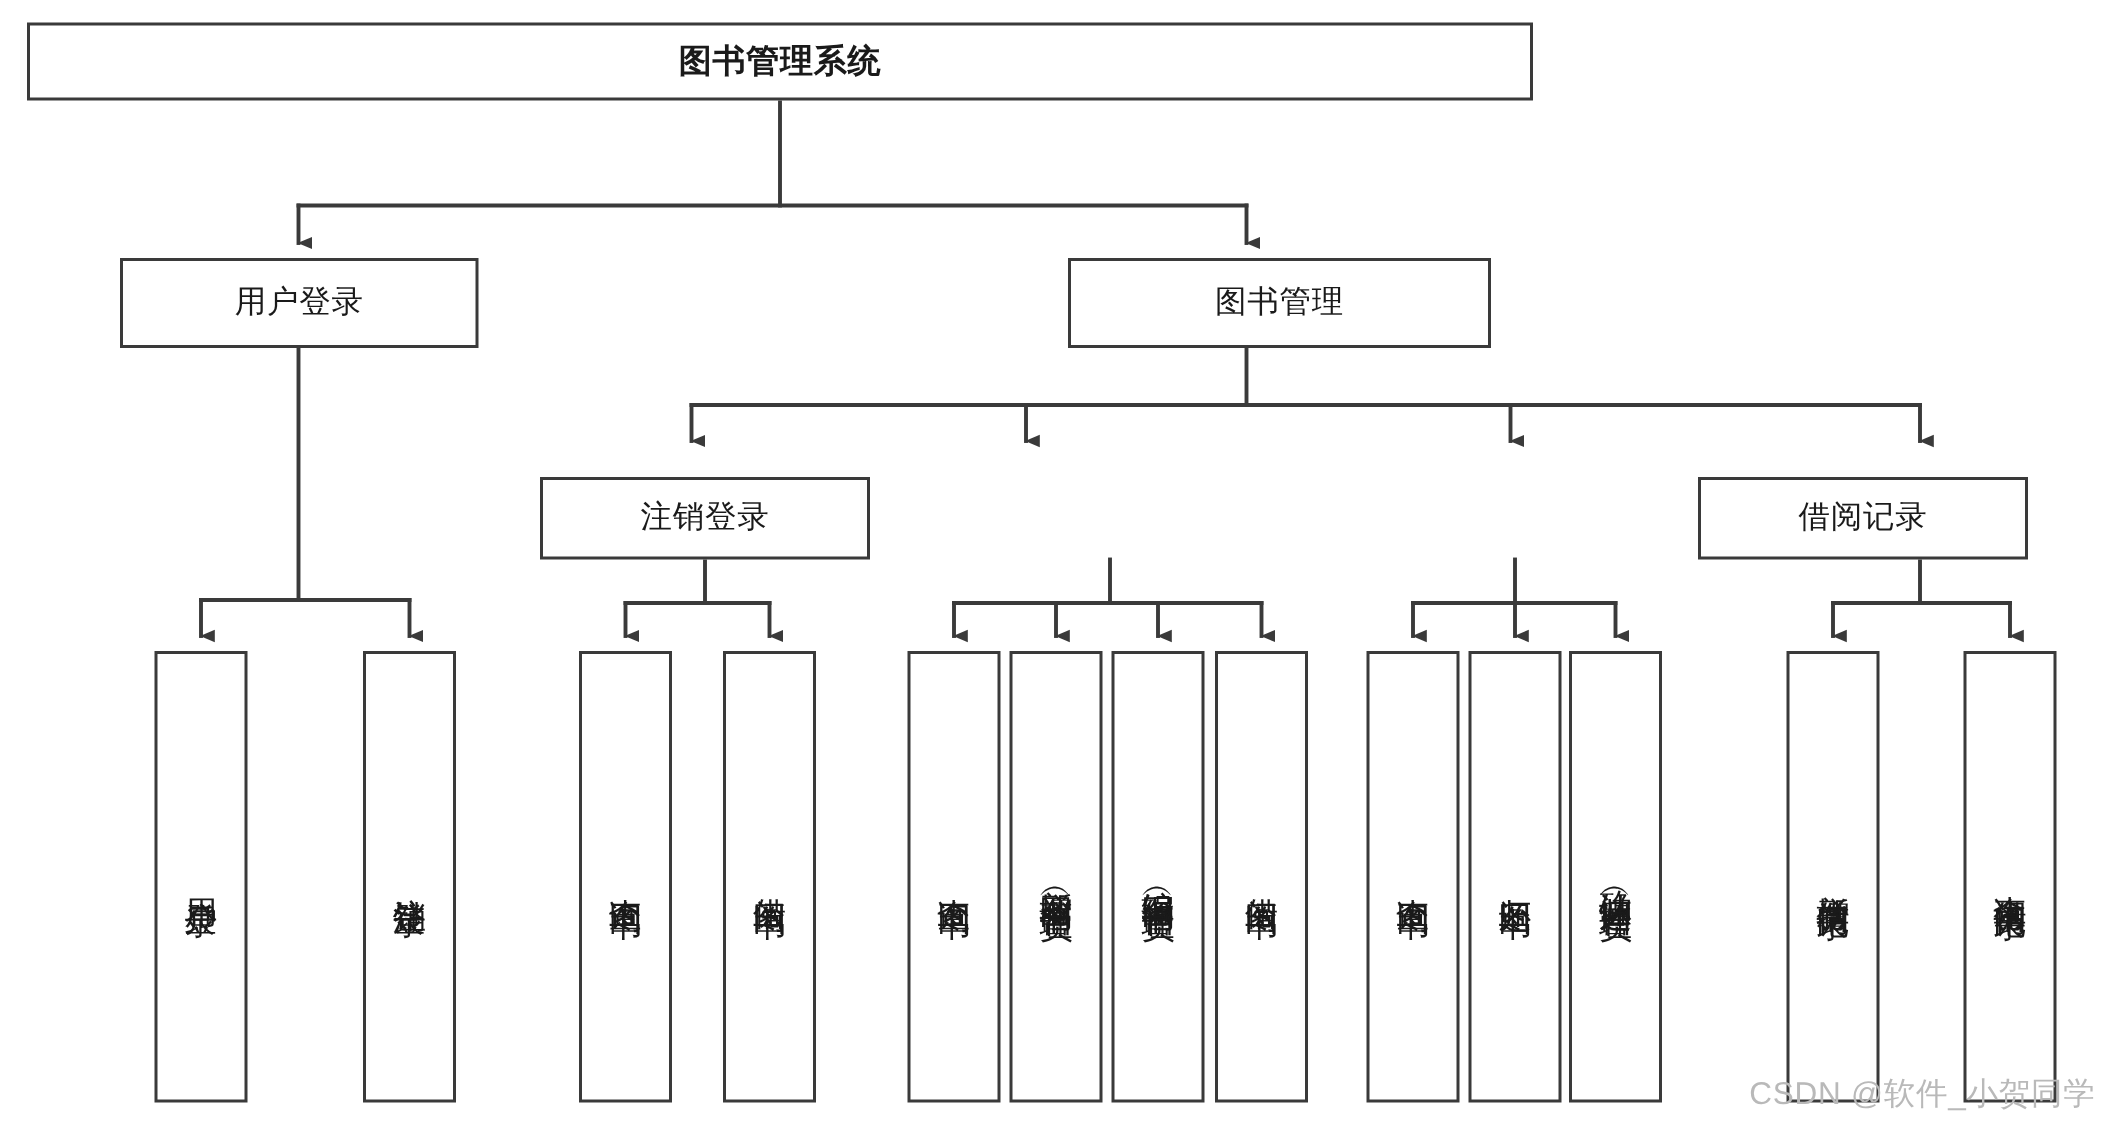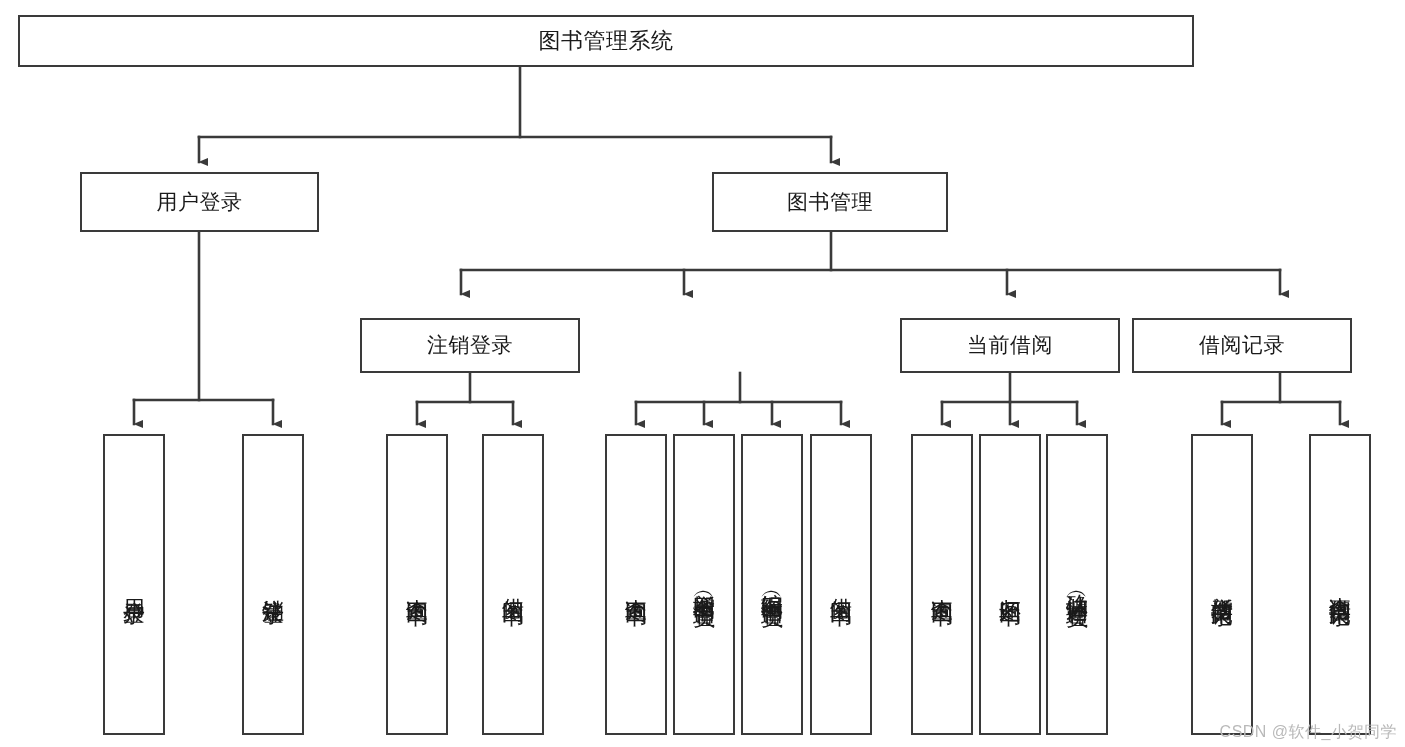--- a/index.html
+++ b/index.html
@@ -43,21 +43,21 @@
     font-size:22px;
     letter-spacing:2px;
     line-height:1;
     max-height:290px;
   }
 
   #watermark{
     position:absolute;
     right:8px;
     bottom:4px;
-    font-size:16px;
+    font-size:21px;
     color:#b9b9b9;
     white-space:nowrap;
     letter-spacing:0.5px;
   }
 </style>
 </head>
 <body>
 
 <div id="stage">
 
@@ -104,36 +104,33 @@
       <path d="M1010,402 L1010,424" marker-end="url(#arw)"></path>
       <path d="M1077,402 L1077,424" marker-end="url(#arw)"></path>
 
       <path d="M1280,373 L1280,402"></path>
       <path d="M1222,402 L1340,402"></path>
       <path d="M1222,402 L1222,424" marker-end="url(#arw)"></path>
       <path d="M1340,402 L1340,424" marker-end="url(#arw)"></path>
     </g>
   </svg>
 
-  <div class="node h-node" id="node-root" style="left:18px;top:15px;width:1176px;height:52px;">
+  <div class="node h-node" id="node-root" style="left:18px;top:15px;width:1004px;height:52px;font-weight:bold;">
     <span class="lbl">图书管理系统</span>
   </div>
 
   <div class="node h-node" style="left:80px;top:172px;width:239px;height:60px;">
     <span class="lbl">用户登录</span>
   </div>
-  <div class="node h-node" style="left:712px;top:172px;width:236px;height:60px;">
+  <div class="node h-node" style="left:712px;top:172px;width:282px;height:60px;">
     <span class="lbl">图书管理</span>
   </div>
 
   <div class="node h-node" style="left:360px;top:318px;width:220px;height:55px;">
     <span class="lbl">注销登录</span>
-  </div>
-  <div class="node h-node" style="left:900px;top:318px;width:220px;height:55px;">
-    <span class="lbl">当前借阅</span>
   </div>
   <div class="node h-node" style="left:1132px;top:318px;width:220px;height:55px;">
     <span class="lbl">借阅记录</span>
   </div>
 
   <div class="node v-node" style="left:103px;top:434px;width:62px;height:301px;">
     <span class="lbl">用户登录</span>
   </div>
   <div class="node v-node" style="left:242px;top:434px;width:62px;height:301px;">
     <span class="lbl">注销登录</span>

